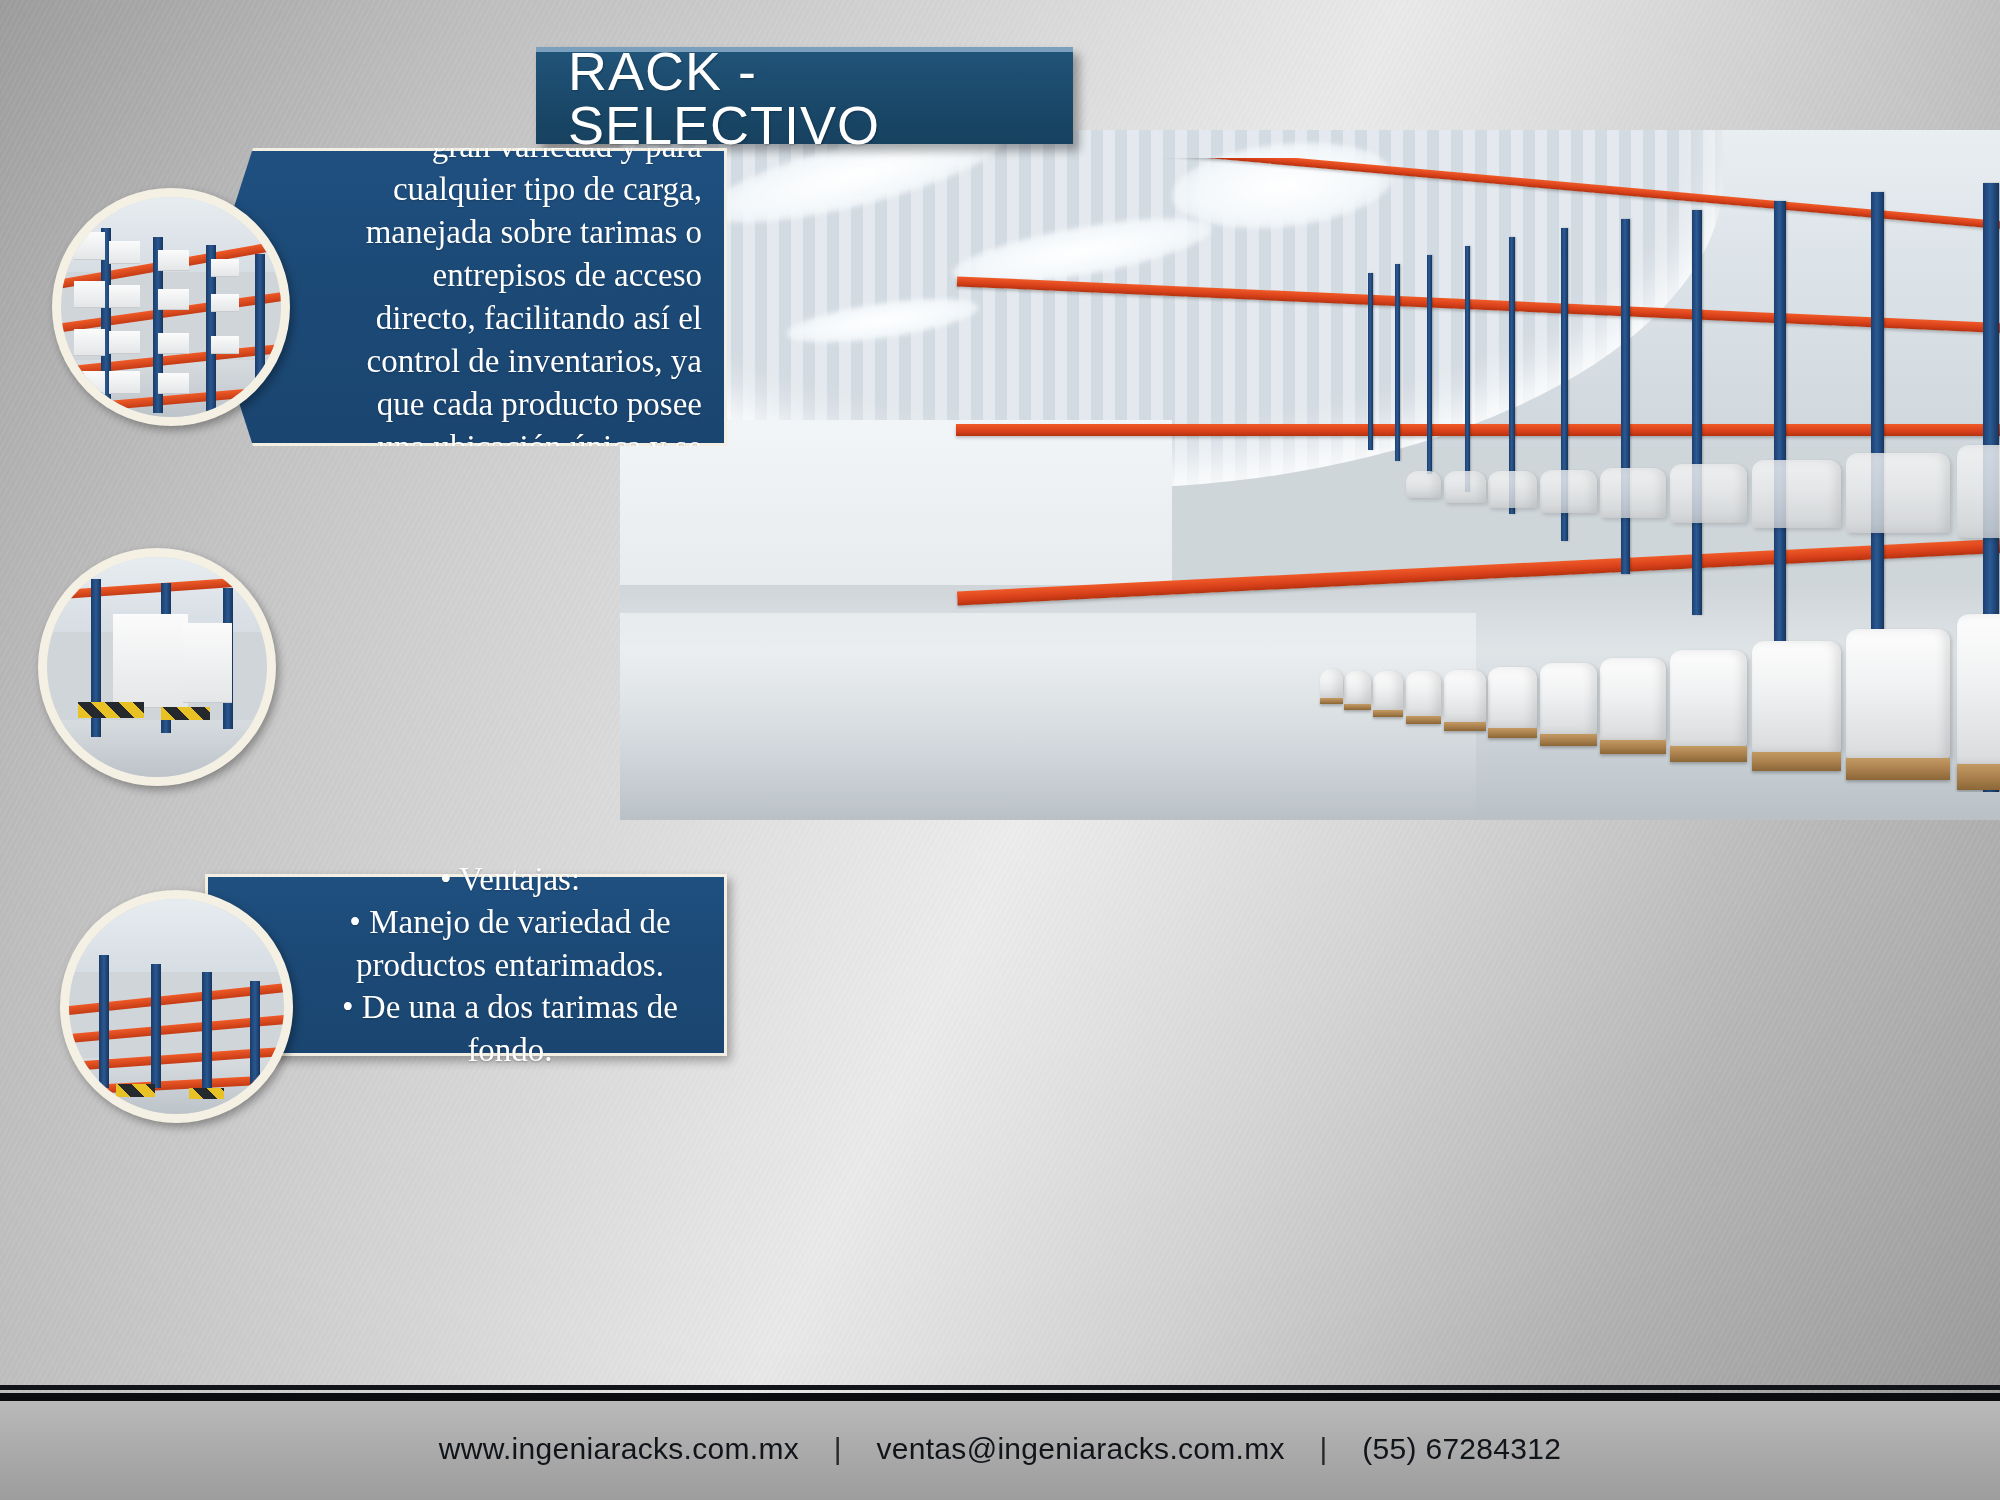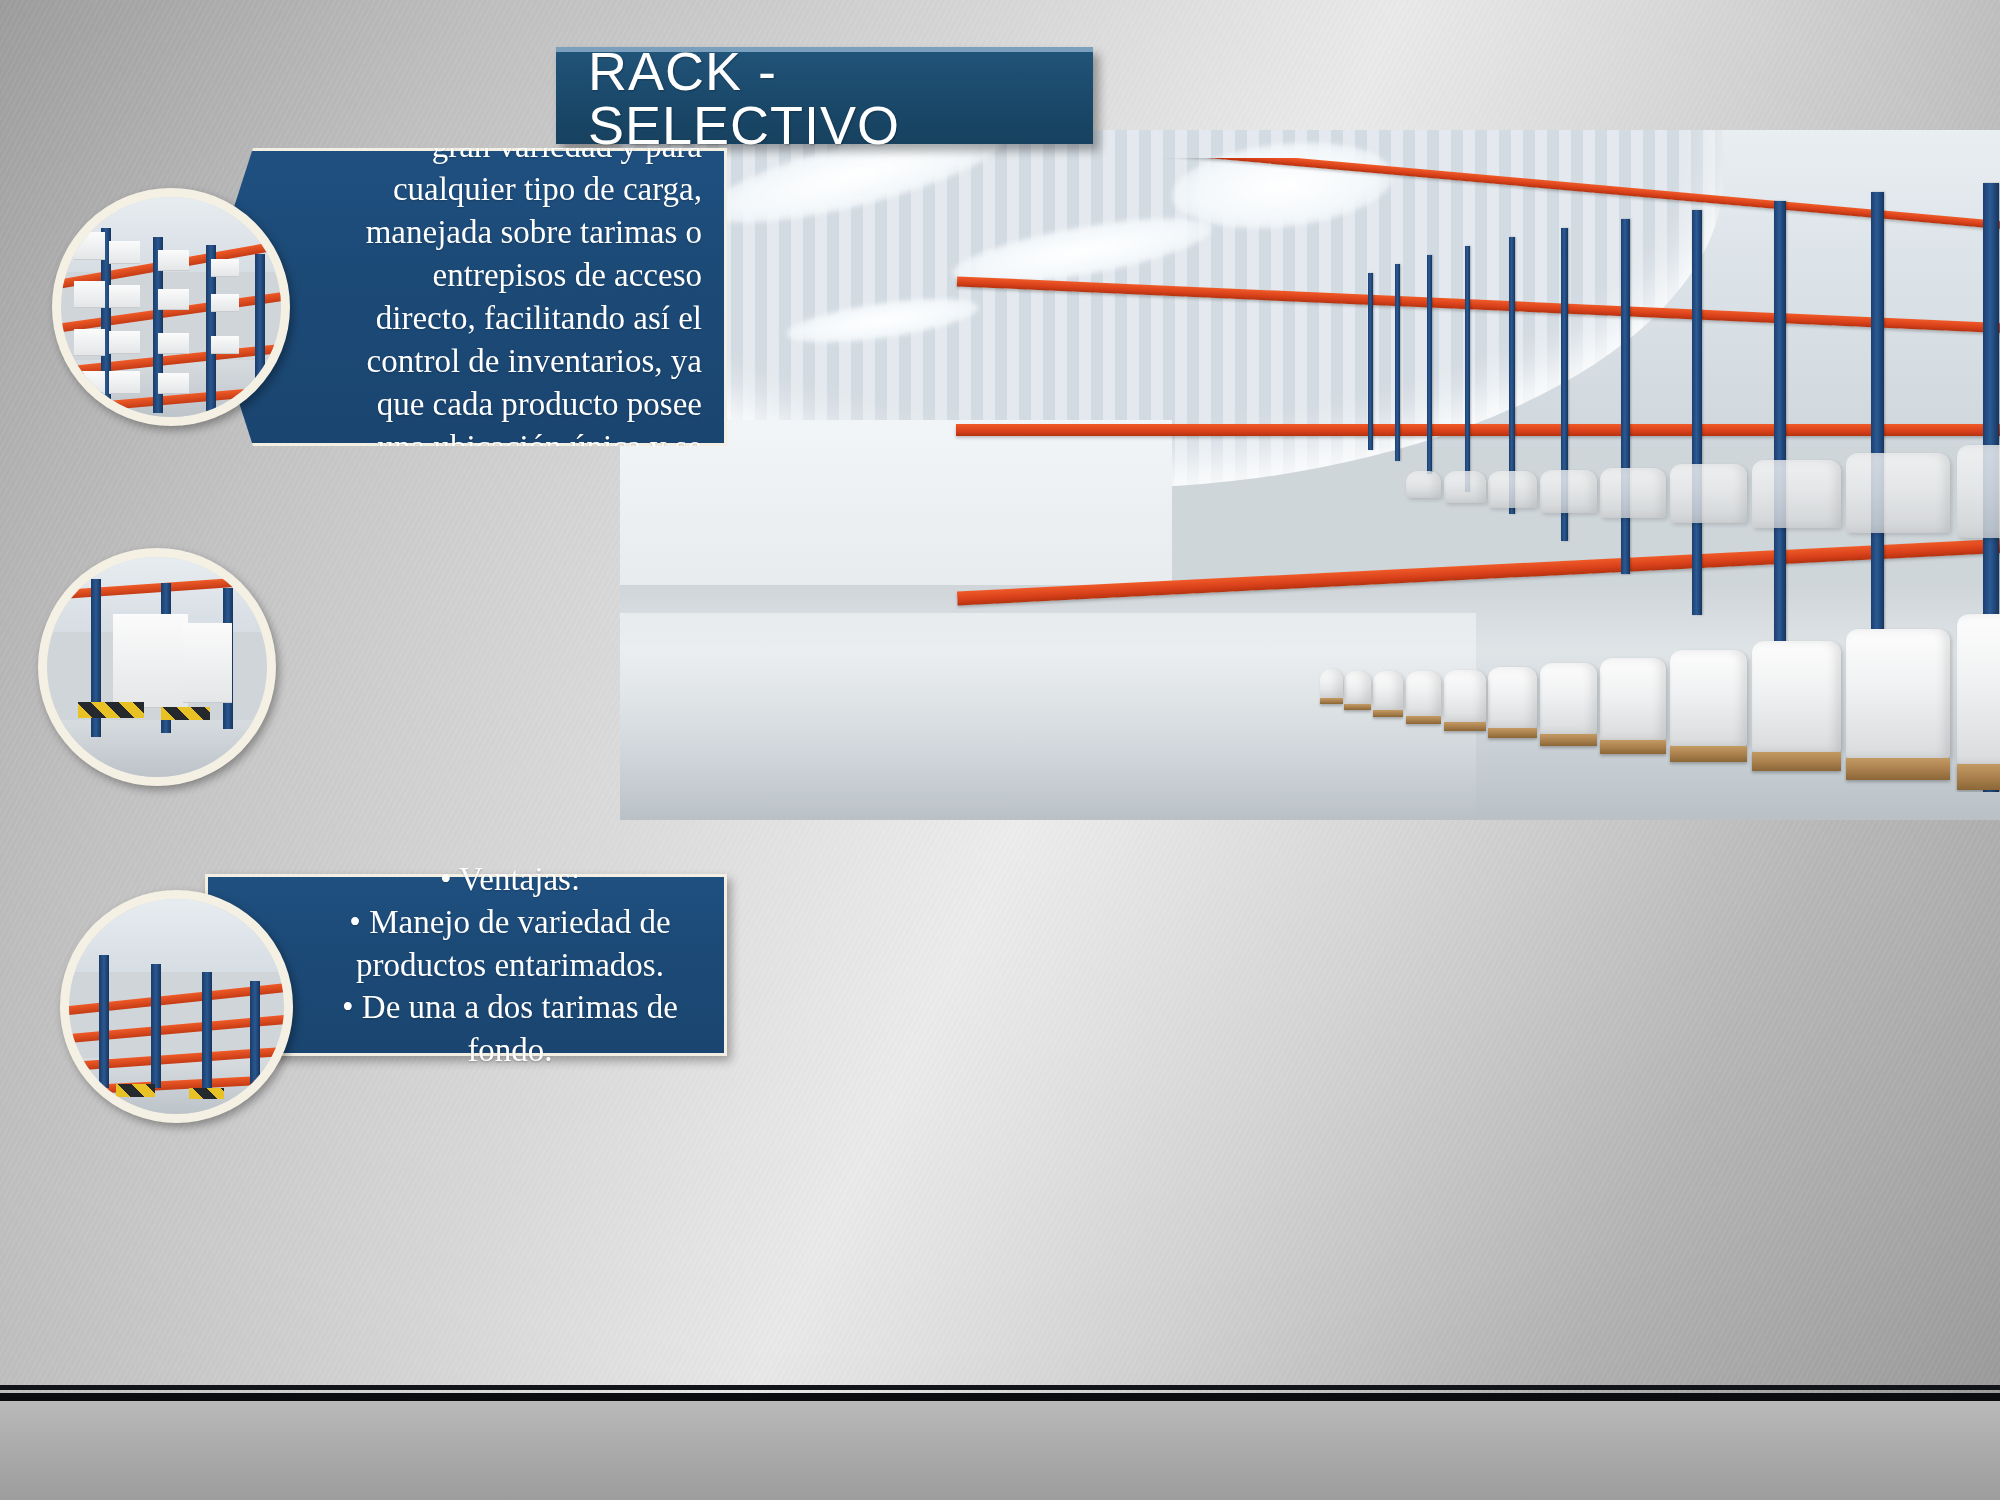--- a/index.html
+++ b/index.html
@@ -22,21 +22,21 @@
       repeating-linear-gradient(118deg, rgba(255,255,255,.05) 0px, rgba(255,255,255,.05) 2px, rgba(0,0,0,.015) 2px, rgba(0,0,0,.015) 5px);
     opacity:.7;
   }
   .bg-vign{
     position:absolute;inset:0;
     background:radial-gradient(ellipse 120% 90% at 45% 40%, rgba(255,255,255,.22) 0%, rgba(255,255,255,0) 55%, rgba(0,0,0,.10) 100%);
   }
 
   
   .title-bar{
-    position:absolute;left:556px;top:47px;width:537px;height:92px;
+    position:absolute;left:536px;top:47px;width:537px;height:92px;
     background:linear-gradient(180deg,#215479 0%,#1b4a6c 45%,#17415f 100%);
     border-top:5px solid #7ba0bd;
     box-shadow:6px 7px 9px rgba(0,0,0,.33);
     display:flex;align-items:center;
   }
   .title-text{
     color:#ffffff;font-size:54px;letter-spacing:1px;
     font-weight:400;padding-left:32px;line-height:1;
     font-family:"Liberation Sans",sans-serif;
     text-shadow:1px 1px 2px rgba(0,0,0,.25);
@@ -320,14 +320,21 @@
         <div class="t-col" style="left: 62%; top: 34%; height: 54%;"></div>
         <div class="t-col" style="left: 84%; top: 38%; height: 50%;"></div>
         <div class="t-yellow" style="left: 22%; top: 86%; width: 18%; height: 6%;"></div>
         <div class="t-yellow" style="left: 56%; top: 88%; width: 16%; height: 5%;"></div>
       </div>
   </div>
 
   <div class="footer-rule" id="rule-a"></div>
   <div class="footer-rule" id="rule-b"></div>
   <div class="footer-band"></div>
+  <div class="footer-line">
+    <span>www.ingeniaracks.com.mx</span>
+    <span class="sep">|</span>
+    <span>ventas@ingeniaracks.com.mx</span>
+    <span class="sep">|</span>
+    <span>(55) 67284312</span>
+  </div>
 
 </div>
 
 </body></html>

